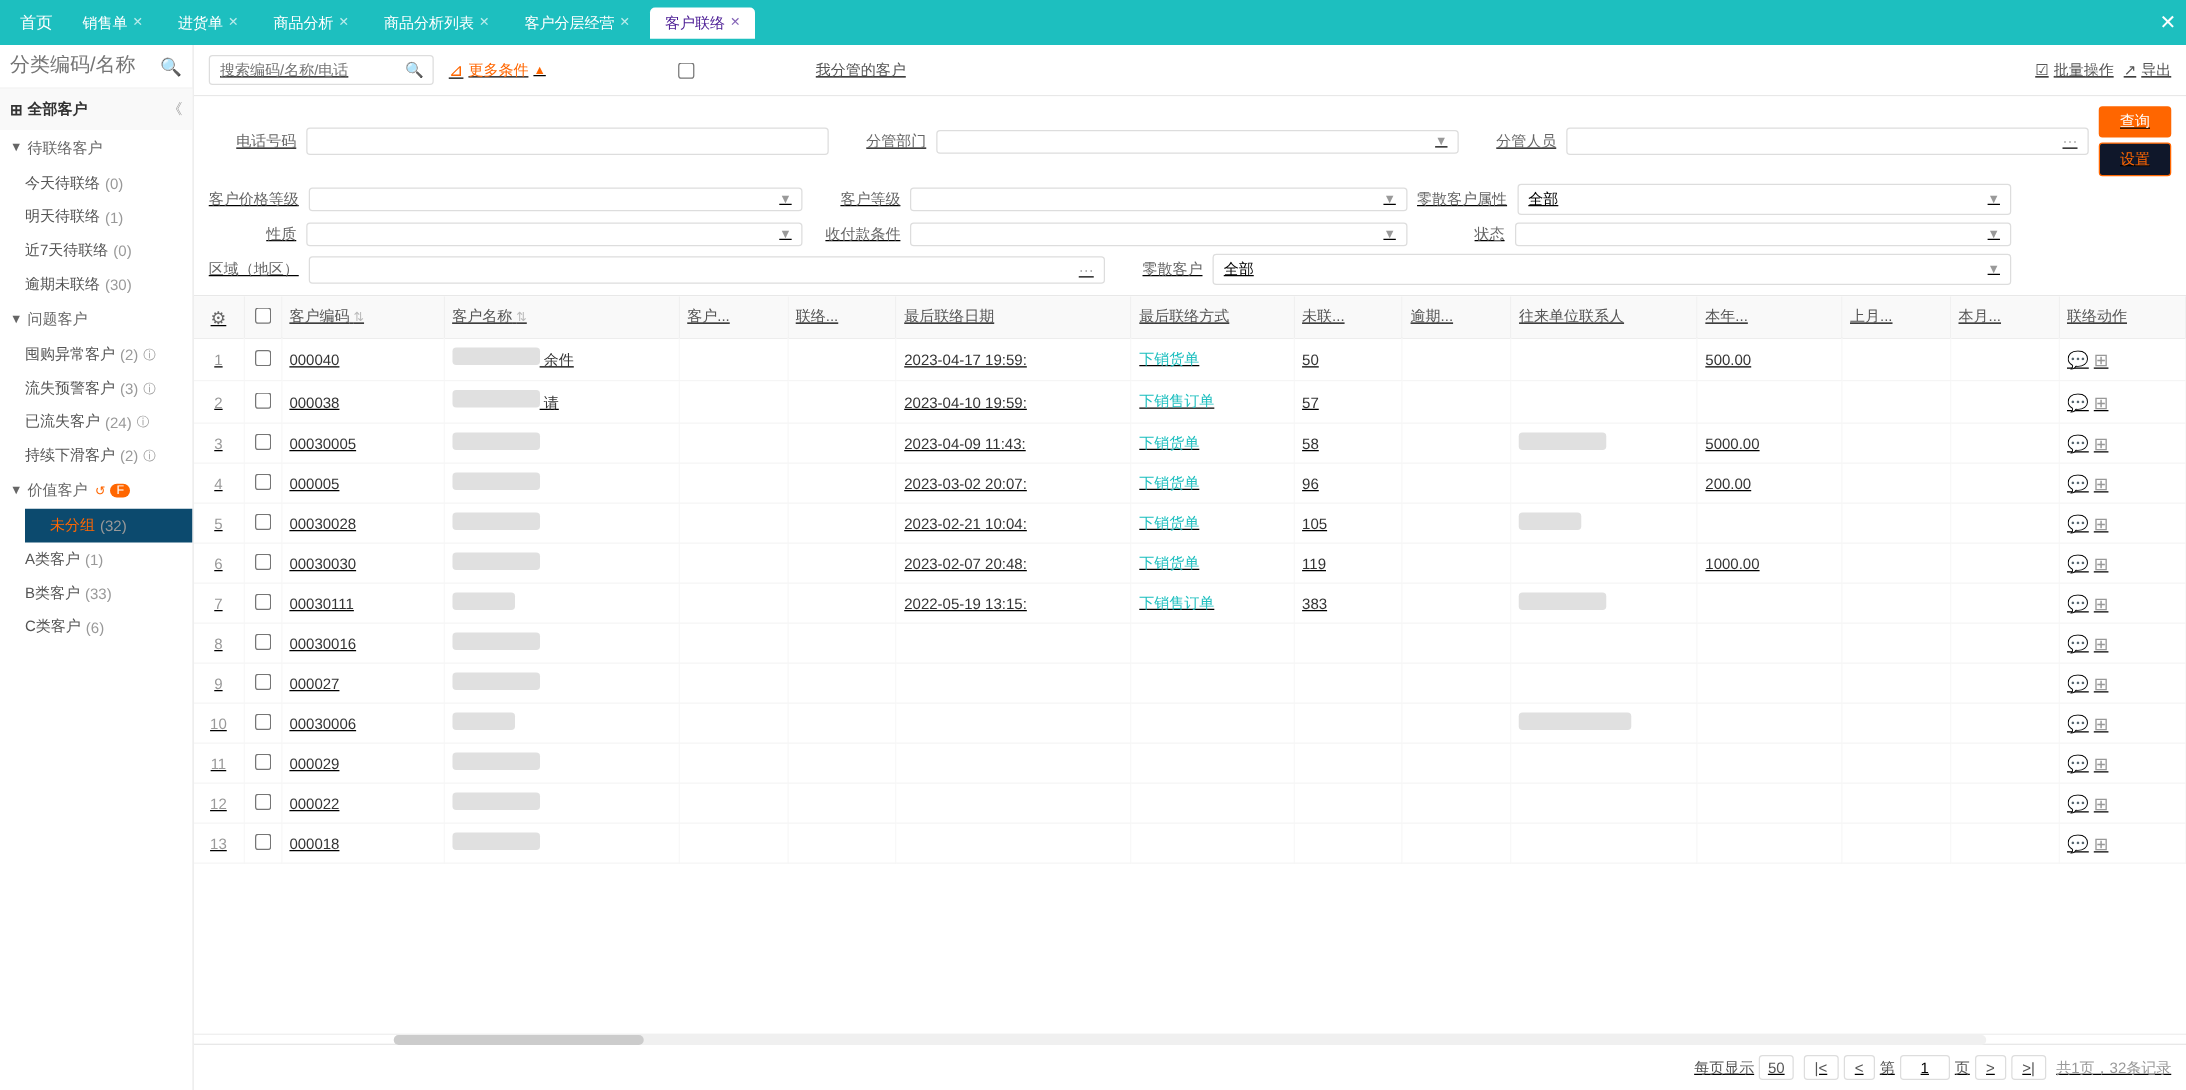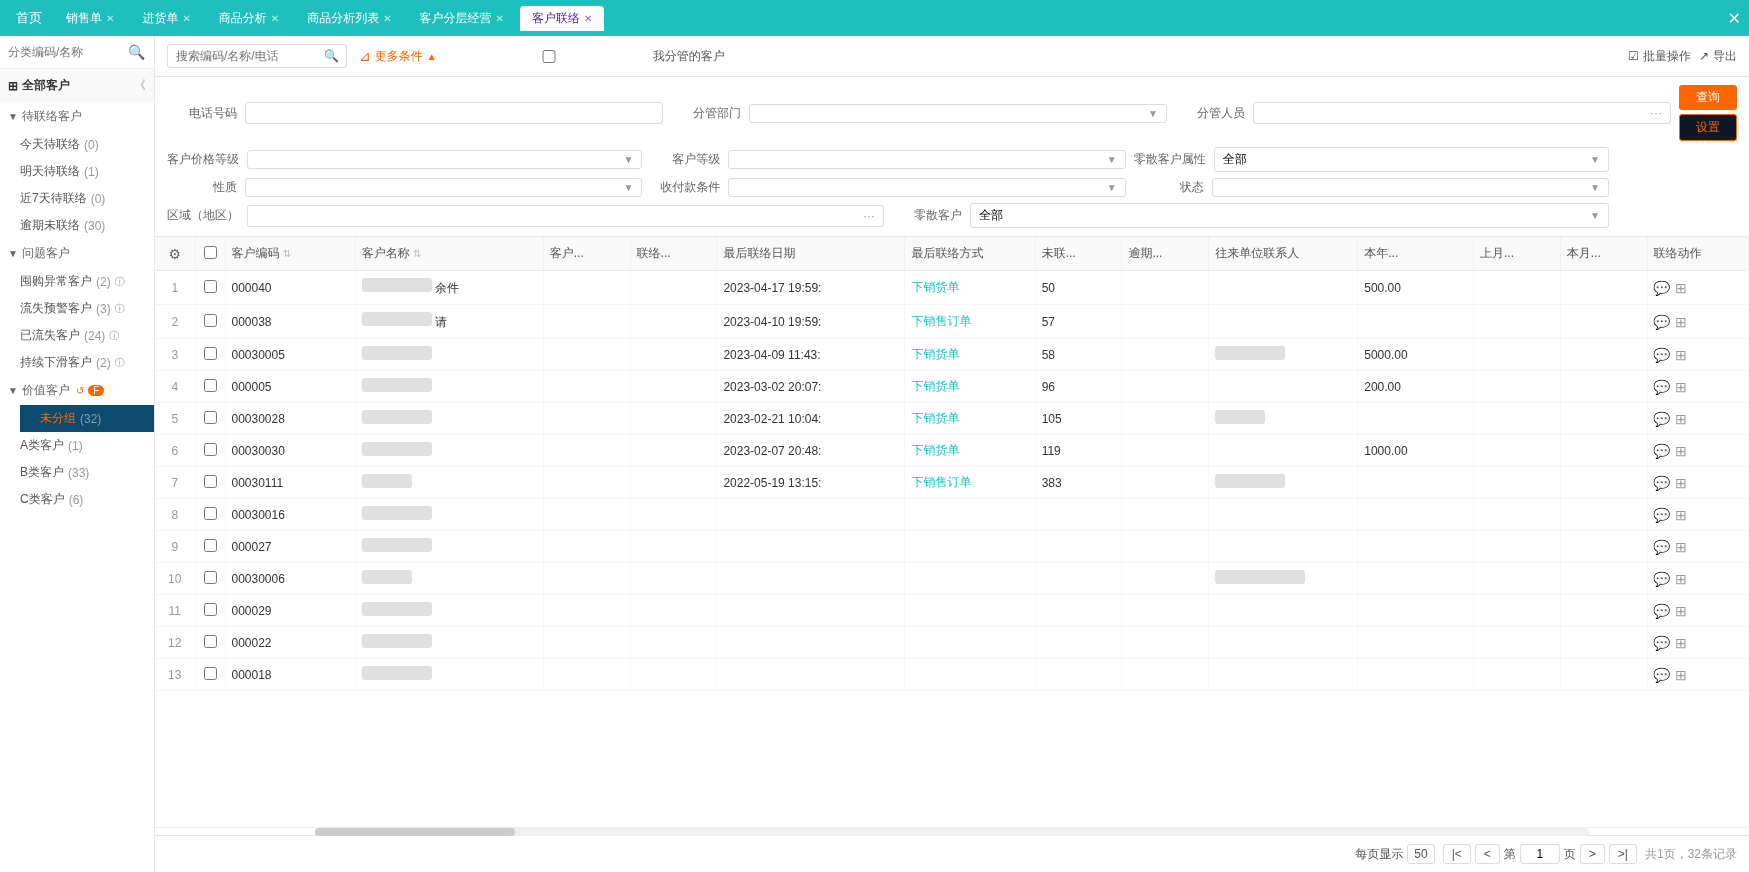--- a/index.html
+++ b/index.html
@@ -62,21 +62,21 @@
     .sidebar-search {
       display: flex;
       align-items: center;
       padding: 8px;
       border-bottom: 1px solid #f0f0f0;
       gap: 4px;
     }
     .sidebar-search input {
       border: none;
       outline: none;
-      font-size: 12px;
+      font-size: 16px;
       width: 100%;
       color: #999;
     }
     .sidebar-search-icon { color: #999; font-size: 14px; }
     .sidebar-header {
       display: flex;
       align-items: center;
       justify-content: space-between;
       padding: 8px 8px;
       background: #f9f9f9;
@@ -111,20 +111,21 @@
     }
     .sidebar-item.active { background: #0c4a6e; color: #ff6600; margin-left: 20px; }
     .sidebar-item .count { color: #999; }
 
     
     .content-area {
       flex: 1;
       display: flex;
       flex-direction: column;
       overflow: hidden;
+      text-decoration: underline;
     }
 
     
     .filter-bar {
       background: white;
       padding: 8px 12px;
       border-bottom: 1px solid #e8e8e8;
       display: flex;
       align-items: center;
       gap: 12px;

